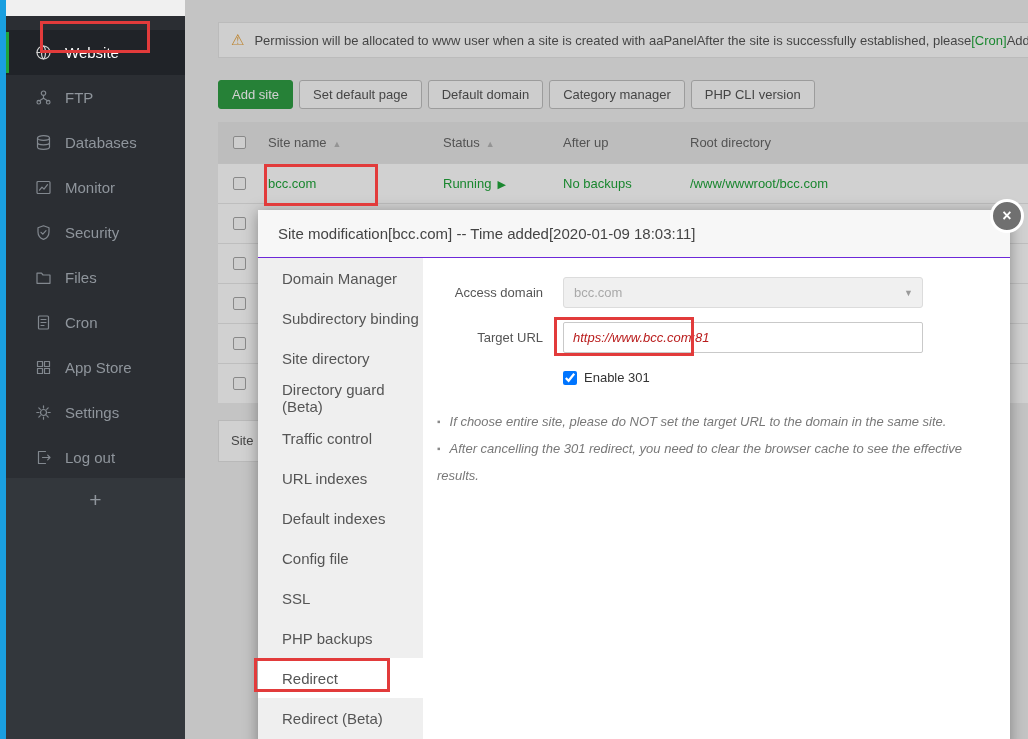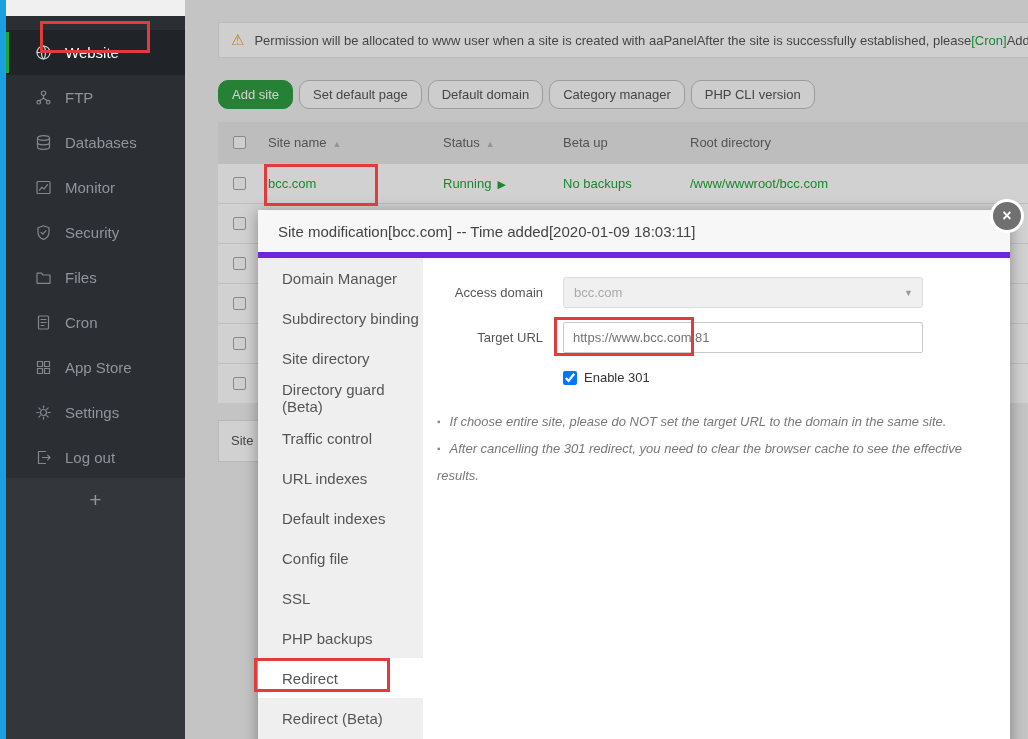--- a/index.html
+++ b/index.html
@@ -20,50 +20,50 @@
   .plus-section { position:absolute; left:0; top:462px; width:100%; height:277px; background:#33373c; text-align:center; }
   .plus-btn { display:inline-block; margin-top:10px; color:#8f959c; font-size:21px; cursor:pointer; }
 
   
   .main { position:absolute; left:185px; top:0; right:0; height:100%; background:#f0f0f0; }
   .warn-box { position:absolute; left:33px; top:22px; right:-6px; height:36px; background:#fdfdfd; border:1px solid #e4e4e4; display:flex; align-items:center; padding-left:12px; color:#555; white-space:nowrap; overflow:hidden; }
   .warn-tri { color:#e6a23c; font-size:15px; margin-right:10px; }
   .warn-link { color:#20a53a; }
 
   .toolbar { position:absolute; left:33px; top:80px; display:flex; gap:6px; }
-  .btn { height:29px; padding:0 13px; display:flex; align-items:center; background:#fafafa; border:1px solid #bfbfbf; border-radius:10px; color:#555; font-size:13px; cursor:pointer; }
+  .btn { height:29px; padding:0 13px; display:flex; align-items:center; background:#fafafa; border:1px solid #bfbfbf; border-radius:3px; color:#555; font-size:13px; cursor:pointer; }
   .btn.primary { background:#2f9e44; border-color:#2f9e44; color:#fff; }
 
   .table { position:absolute; left:33px; top:122px; right:-6px; }
   .tgrid { display:grid; grid-template-columns:50px 175px 120px 127px 1fr; align-items:center; }
   .thead { height:41px; background:#e7e7e7; color:#666; }
   .trow { height:40px; background:#fff; border-top:1px solid #e8e8e8; }
   .trow.data { color:#20a53a; }
   .chk { width:13px; height:13px; border:1px solid #a8a8a8; border-radius:2px; background:#fcfcfc; margin-left:15px; cursor:pointer; }
   .sort { color:#b5b5b5; font-size:9px; margin-left:6px; }
   .play { font-size:11px; margin-left:6px; }
   .tfoot { position:absolute; left:33px; top:420px; width:560px; height:42px; background:#fff; border:1px solid #e2e2e2; line-height:40px; padding-left:12px; color:#555; }
 
   
   .overlay { position:absolute; left:185px; top:0; right:0; bottom:0; background:rgba(0,0,0,0.18); z-index:5; }
 
   
   .modal { position:absolute; left:258px; top:210px; width:752px; height:540px; background:#fff; z-index:10; box-shadow:0 2px 14px rgba(0,0,0,0.35); }
-  .modal-header { height:48px; background:#f7f7f7; border-bottom:6px solid #6d28d9; display:flex; align-items:center; padding-left:20px; font-size:15px; color:#444; }
+  .modal-header { height:48px; background:#f7f7f7; border-bottom:1px solid #6d28d9; display:flex; align-items:center; padding-left:20px; font-size:15px; color:#444; }
   .close-btn { position:absolute; top:-11px; right:-14px; width:34px; height:34px; border-radius:50%; background:#707070; border:3px solid #fff; color:#fff; font-size:16px; font-weight:bold; display:flex; align-items:center; justify-content:center; cursor:pointer; z-index:12; }
   .modal-body { display:flex; height:calc(100% - 48px); }
   .modal-menu { width:165px; background:#efefef; flex-shrink:0; }
   .menu-item { height:40px; display:flex; align-items:center; padding-left:24px; font-size:15px; color:#555; cursor:pointer; }
   .menu-item.active { background:#fff; }
   .modal-content { flex:1; padding-top:19px; }
   .form-row { display:flex; align-items:center; margin-bottom:14px; }
   .form-label { width:120px; text-align:right; margin-right:20px; color:#555; }
   .select { position:relative; width:360px; height:31px; background:#f0f0f0; border:1px solid #dcdcdc; border-radius:3px; display:flex; align-items:center; padding:0 10px; color:#a9a9a9; }
   .select-arrow { position:absolute; right:9px; color:#9a9a9a; font-size:9px; }
-  .text-input { width:360px; height:31px; border:1px solid #c9c9c9; border-radius:2px; padding:0 9px; font-size:13px; color:#737373; font-family:"Liberation Sans","DejaVu Sans",sans-serif; outline:none; }
+  .text-input { width:360px; height:31px; border:1px solid #c9c9c9; border-radius:2px; padding:0 9px; font-size:13px; color:#b91c1c; font-family:"Liberation Sans","DejaVu Sans",sans-serif; outline:none;font-style:italic; }
   .chk-row { margin-left:140px; margin-top:17px; display:flex; align-items:center; gap:7px; color:#333; }
   .chk-row input { width:14px; height:14px; margin:0; cursor:pointer; }
   .notes { margin:24px 0 0 14px; width:552px; color:#787878; line-height:26px;font-style:italic; }
   .note::before { content:"▪"; font-size:10px; color:#8a8a8a; margin-right:9px; position:relative; top:-1px; }
 
   
   .anno { position:absolute; border:3px solid #e23b3b; z-index:20; pointer-events:none; }
   .anno-website { left:40px; top:21px; width:110px; height:32px; }
   .anno-site { left:264px; top:164px; width:114px; height:42px; }
   .anno-target { left:554px; top:317px; width:140px; height:39px; }
@@ -172,21 +172,21 @@
       <div class="btn">Default domain</div>
       <div class="btn">Category manager</div>
       <div class="btn">PHP CLI version</div>
     </div>
 
     <div class="table">
       <div class="tgrid thead">
         <span class="chk"></span>
         <span><span>Site name</span><span class="sort">▲</span></span>
         <span><span>Status</span><span class="sort">▲</span></span>
-        <span>Beta up</span>
+        <span>After up</span>
         <span>Root directory</span>
       </div>
       <div class="tgrid trow data">
         <span class="chk"></span>
         <span>bcc.com</span>
         <span><span>Running</span><span class="play">▶</span></span>
         <span>No backups</span>
         <span>/www/wwwroot/bcc.com</span>
       </div>
       <div class="tgrid trow">

